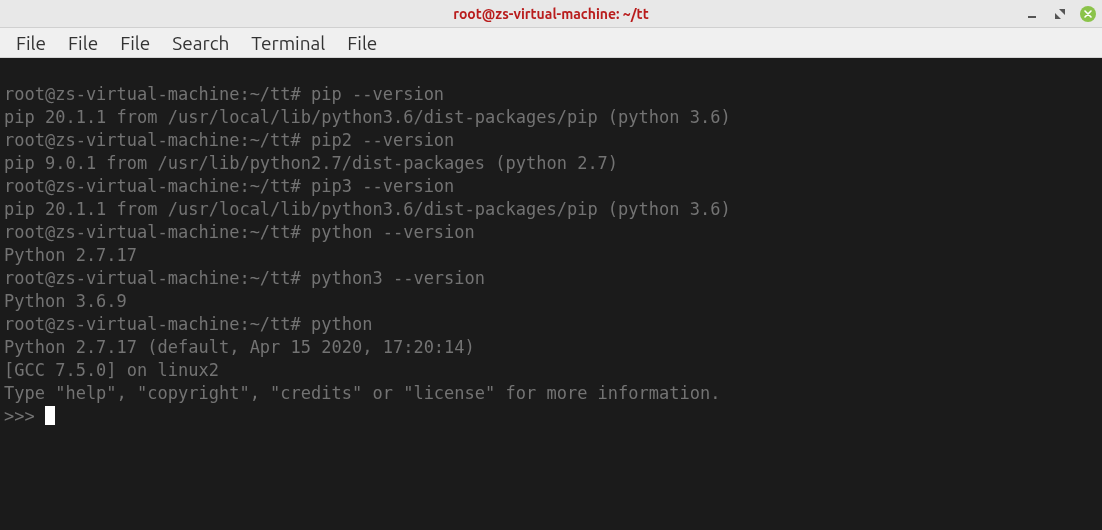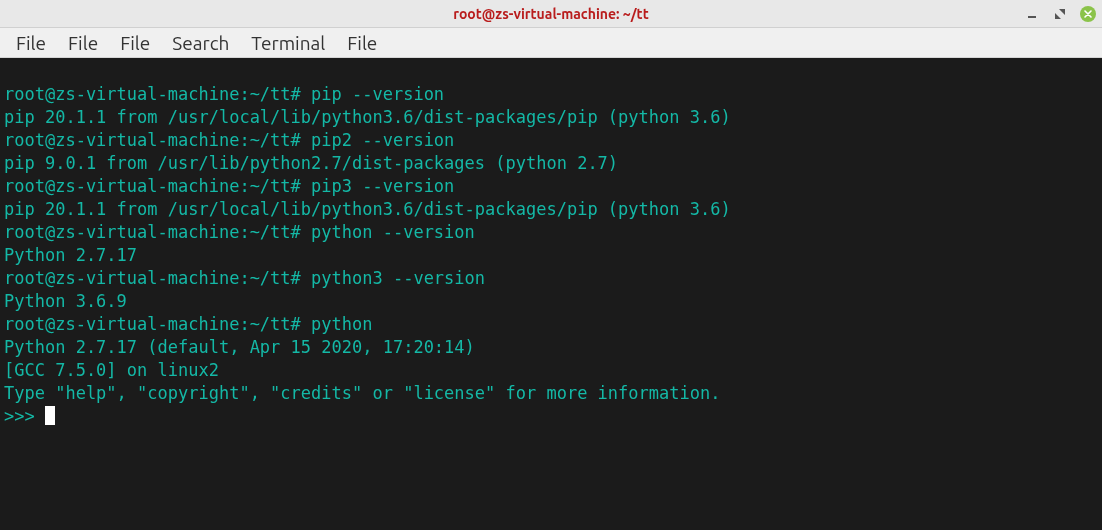--- a/index.html
+++ b/index.html
@@ -70,21 +70,21 @@
     }
     .menu-item {
       padding: 4px 10px;
       font-size: 19px;
       color: #333;
       cursor: pointer;
     }
     .terminal {
       flex: 1;
       background: #1b1b1b;
-      color: #14b8a6;
+      color: #737373;
       font-family: "DejaVu Sans Mono", "Ubuntu Mono", monospace;
       font-size: 17px;
       line-height: 23px;
       padding: 2px 4px;
       overflow: hidden;
       white-space: pre;
     }
     .line { white-space: pre; }
     .cursor {
       display: inline-block;

